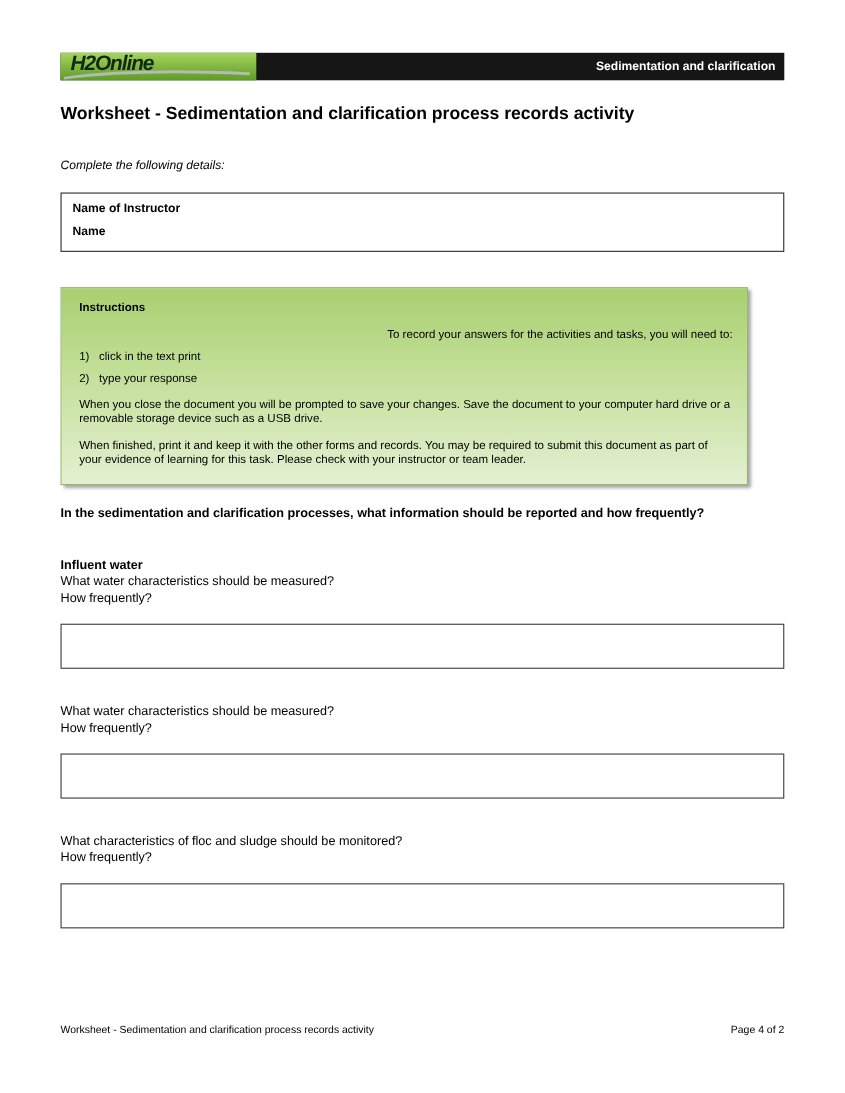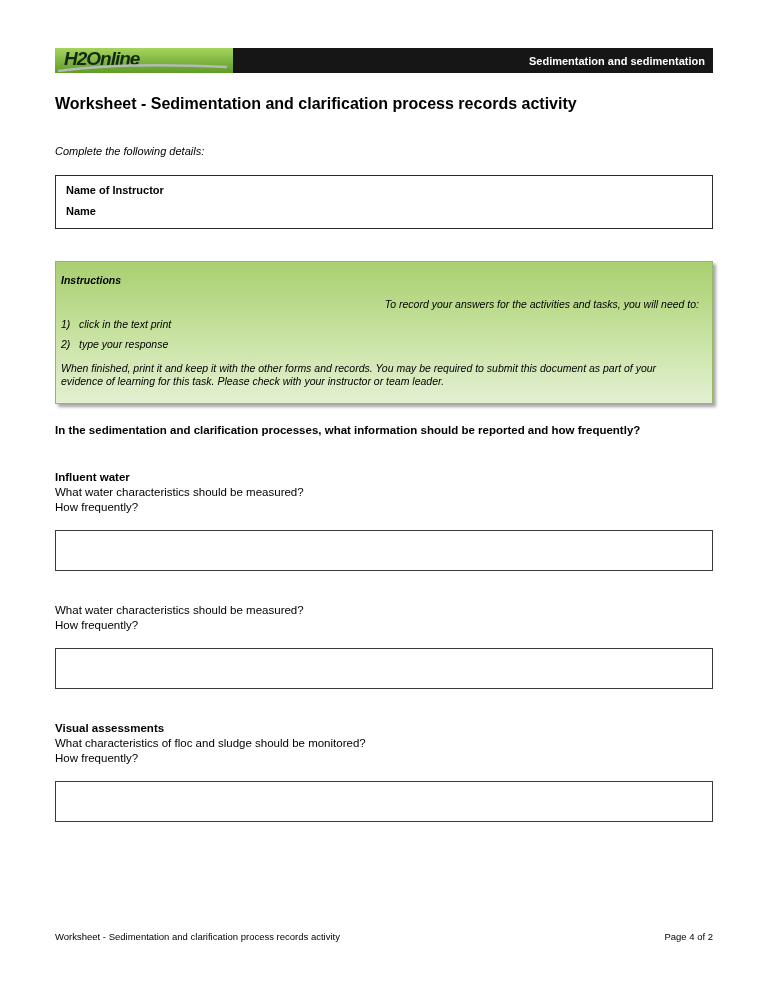--- a/index.html
+++ b/index.html
@@ -73,28 +73,27 @@
   .details-box {
     margin: 18px 55px 0 55px;
     border: 1px solid #2b2b2b;
     padding: 8px 10px 11px 10px;
   }
   .details-row { font-size: 11px; font-weight: bold; }
   .details-row + .details-row { margin-top: 9px; }
 
   
   .instructions {
-    margin: 32px 55px 0 55px;
+    margin: 32px 88px 0 55px;
     background: linear-gradient(180deg, #a8cf70 0%, #c4e09a 45%, #e3f0d2 100%);
     border: 1px solid #93b866;
     box-shadow: 3px 3px 3px rgba(0,0,0,0.35);
-    padding: 12px 13px 15px 5px;
+    padding: 12px 13px 15px 16px;
     font-size: 10.5px;
     line-height: 13px;
-    font-style: italic;
   }
   .instructions-title { font-weight: bold; font-size: 10.5px; }
   .instructions-lead { margin-top: 11px; text-align: right; }
   .step { margin-top: 7px; }
   .step-num { display: inline-block; width: 18px; }
   .instructions-para { margin-top: 11px; }
 
   
   .question {
     margin: 18px 55px 0 55px;
@@ -131,21 +130,21 @@
 
 <div class="page">
 
   <div class="header-bar">
     <div class="logo">
       <span class="logo-text">H2Online</span>
       <svg class="swoosh" width="176" height="12" viewBox="0 0 176 12">
         <path d="M3 10 Q 70 1 172 6" stroke="#b9bdc2" stroke-width="2.6" fill="none" opacity="0.9"></path>
       </svg>
     </div>
-    <span class="banner-title">Sedimentation and sedimentation</span>
+    <span class="banner-title">Sedimentation and clarification</span>
   </div>
 
   <div class="doc-title">Worksheet - Sedimentation and clarification process records activity</div>
 
   <div class="intro">Complete the following details:</div>
 
   <div class="details-box">
     <div class="details-row">
       <span>Name of Instructor</span>
     </div>
@@ -156,40 +155,40 @@
 
   <div class="instructions">
     <div class="instructions-title">Instructions</div>
     <div class="instructions-lead">To record your answers for the activities and tasks, you will need to:</div>
     <div class="step">
       <span class="step-num">1)</span><span>click in the text print</span>
     </div>
     <div class="step">
       <span class="step-num">2)</span><span>type your response</span>
     </div>
+    <div class="instructions-para">When you close the document you will be prompted to save your changes. Save the document to your computer hard drive or a removable storage device such as a USB drive.</div>
     <div class="instructions-para">When finished, print it and keep it with the other forms and records. You may be required to submit this document as part of your evidence of learning for this task. Please check with your instructor or team leader.</div>
   </div>
 
   <div class="question">In the sedimentation and clarification processes, what information should be reported and how frequently?</div>
 
   <div class="section">
     <div class="section-heading">Influent water</div>
     <div>What water characteristics should be measured?</div>
     <div>How frequently?</div>
     <div class="answer-box"></div>
   </div>
 
   <div class="section">
     <div>What water characteristics should be measured?</div>
     <div>How frequently?</div>
     <div class="answer-box"></div>
   </div>
 
   <div class="section">
-    <div class="section-heading">Visual assessments</div>
     <div>What characteristics of floc and sludge should be monitored?</div>
     <div>How frequently?</div>
     <div class="answer-box"></div>
   </div>
 
   <div class="footer">
     <span>Worksheet - Sedimentation and clarification process records activity</span>
     <span>Page 4 of 2</span>
   </div>
 

